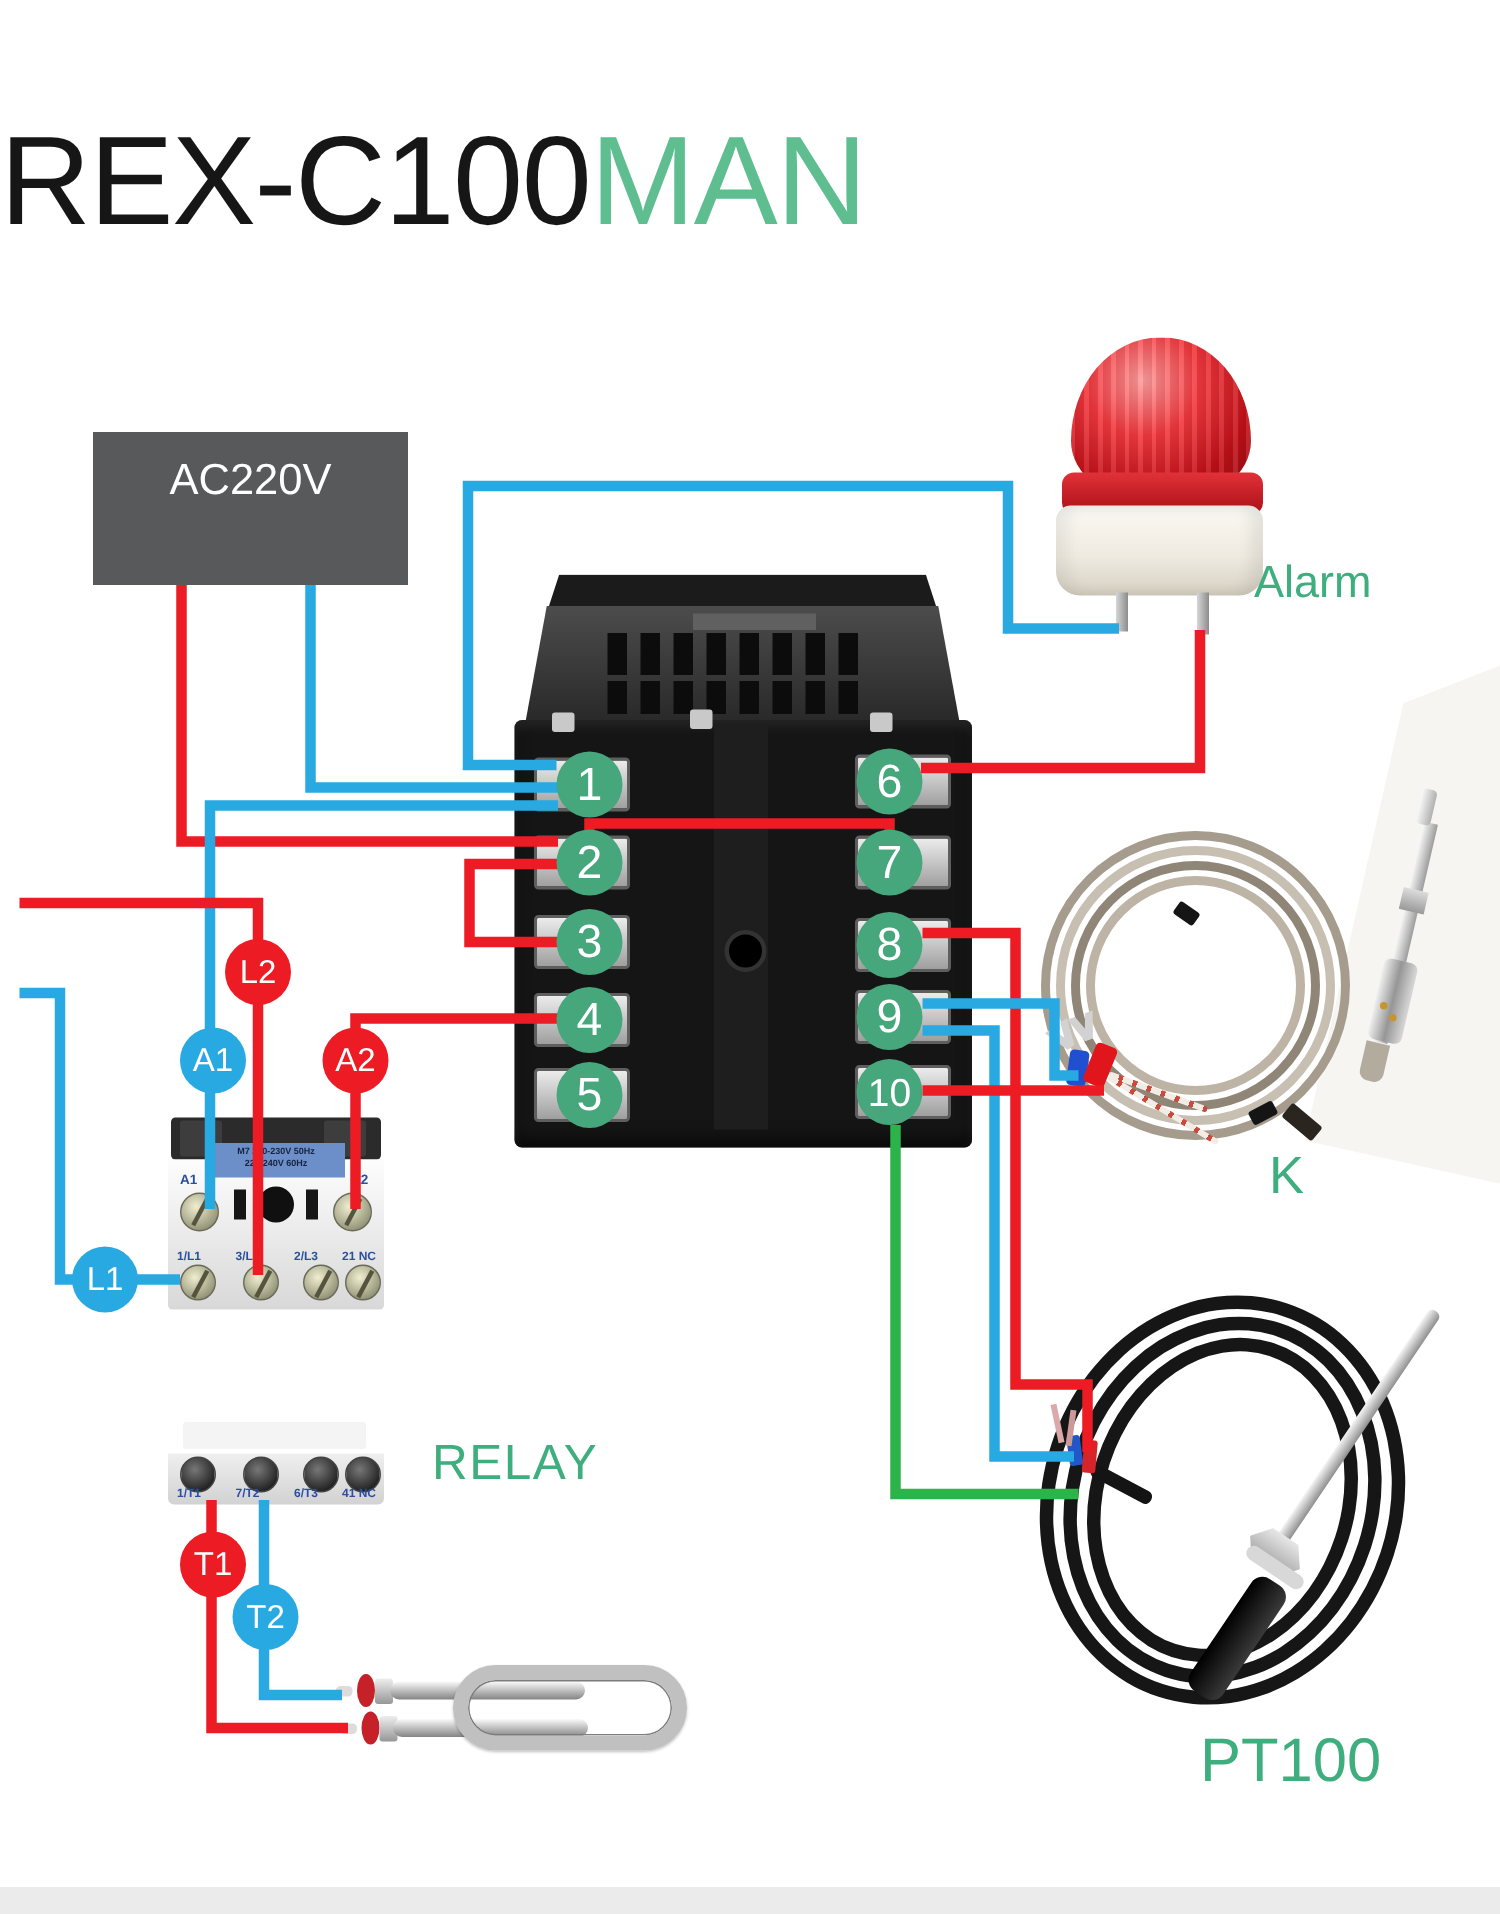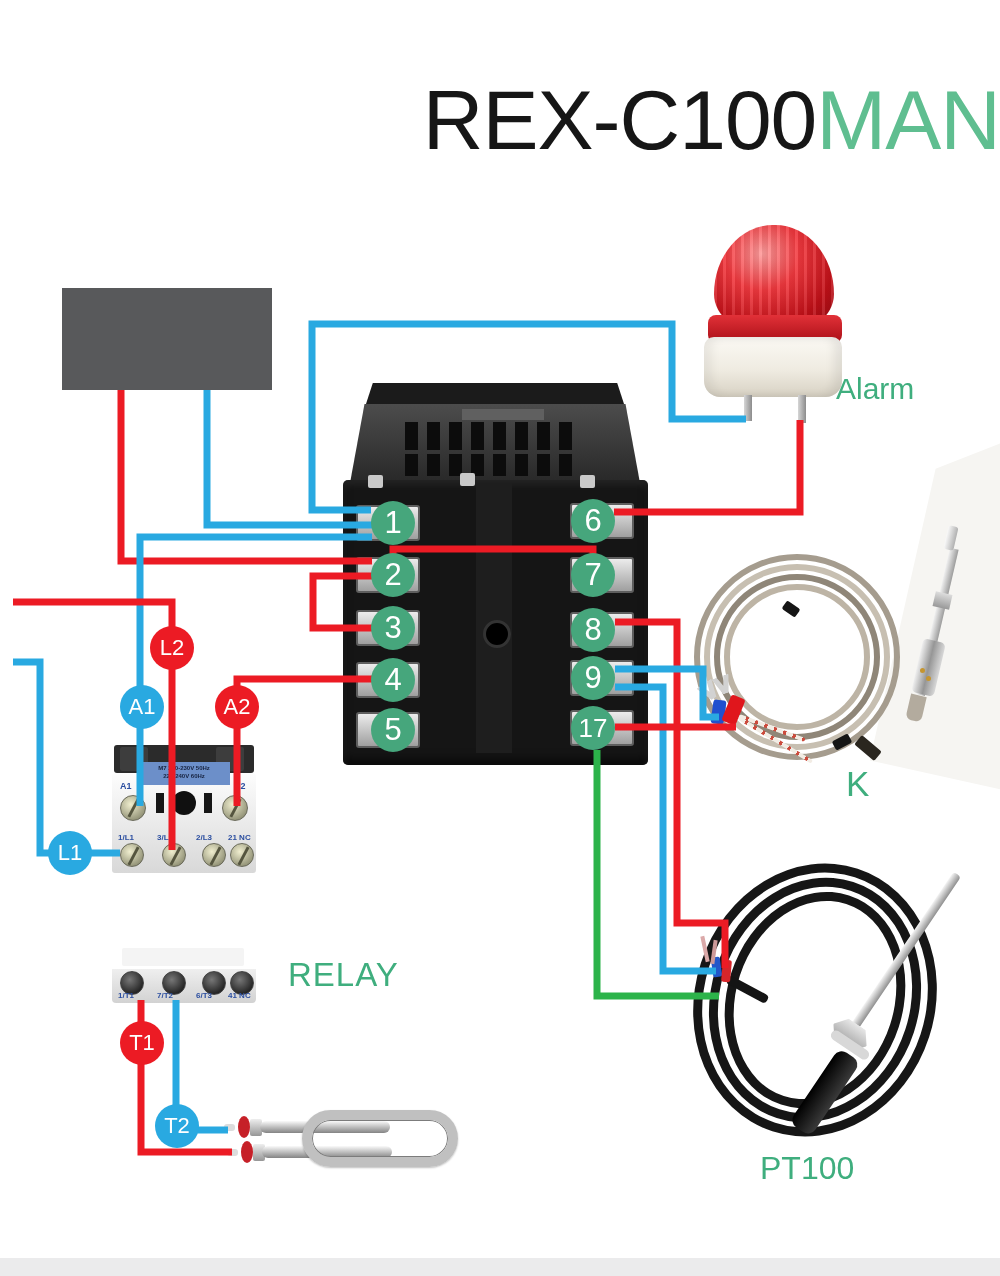--- a/index.html
+++ b/index.html
@@ -5,21 +5,21 @@
   :root{
     --wire-red:#ec1b24; --wire-blue:#29a9e1; --wire-green:#2cb34a;
     --label-green:#3fae7e; --accent-green:#5fbe90; --terminal-green:#46a67c;
   }
   *{margin:0;padding:0;box-sizing:border-box;}
   body{background:#fff;font-family:"Liberation Sans", sans-serif;}
   #canvas{position:relative;width:1000px;height:1276px;background:#ffffff;overflow:hidden;}
   .abs{position:absolute;}
 
   
-  .title{position:absolute;top:72px;left:0;width:1000px;text-align:right;
+  .title{position:absolute;top:72px;left:0;width:1000px;text-align:left;
     font-size:84px;font-weight:400;letter-spacing:-1px;color:#161616;z-index:1;}
   .title .variant{color:var(--accent-green);}
 
   
   .wedge{position:absolute;left:860px;top:440px;width:140px;height:360px;background:#f6f5f2;
     clip-path:polygon(7% 89%,54% 8%,100% 1%,100% 97%);z-index:0;}
 
   
   .supply{position:absolute;left:62px;top:288px;width:210px;height:102px;background:#58595b;
     color:#fff;text-align:center;font-size:29px;line-height:1.35;padding-top:13px;z-index:2;}
@@ -129,20 +129,21 @@
 </head>
 <body>
 
 <div id="canvas">
 
   <div class="wedge"></div>
 
   <h1 class="title"><span>REX-C100</span><span class="variant">MAN</span></h1>
 
   <div class="supply">
+    <div>AC220V</div>
   </div>
 
   <div class="ctrl">
     <div class="ctrl-bezel"></div>
     <div class="ctrl-vent">
       <div class="vent-plate"></div>
       <div class="vent-row r1">
         <div class="slot"></div>
           <div class="slot"></div>
           <div class="slot"></div>
@@ -289,21 +290,21 @@
     <div class="abs" style="left:201px;top:20px;width:9px;height:200px;transform:rotate(34deg);transform-origin:50% 100%;background:linear-gradient(90deg,#f5f5f5,#8f8f8f);border-radius:4px"></div>
     <div class="abs" style="left:190px;top:202px;width:40px;height:26px;transform:rotate(34deg);background:linear-gradient(180deg,#e8e8e8,#9a9a9a);clip-path:polygon(25% 0,75% 0,100% 50%,75% 100%,25% 100%,0 50%)"></div>
     <div class="abs" style="left:188px;top:220px;width:44px;height:10px;transform:rotate(34deg);background:#d8d8d8;border-radius:5px"></div>
     <div class="abs" style="left:197px;top:235px;width:26px;height:90px;transform:rotate(34deg);transform-origin:50% 0%;background:linear-gradient(90deg,#000,#3a3a3a);border-radius:9px"></div>
 
     <div class="abs" style="left:72px;top:137px;width:9px;height:20px;background:#2257c9;border-radius:2px;transform:rotate(-8deg)"></div>
     <div class="abs" style="left:82px;top:140px;width:9px;height:22px;background:#d6252a;border-radius:2px;transform:rotate(5deg)"></div>
     <div class="abs" style="left:63px;top:116px;width:4px;height:26px;background:#dba9a9;transform:rotate(-12deg)"></div>
     <div class="abs" style="left:72px;top:120px;width:4px;height:24px;background:#cc9999;transform:rotate(8deg)"></div>
   </div>
-  <div class="glabel" style="left:760px;top:1150px;font-size:32px">PT100</div>
+  <div class="glabel" style="left:800px;top:1150px;font-size:41px">PT100</div>
 
   <div class="glabel" style="left:288px;top:956px;font-size:33px;letter-spacing:1px">RELAY</div>
 
   <div class="heater">
     <div class="pintip" style="left:14px;top:24px"></div>
     <div class="flange" style="left:28px;top:16px"></div>
     <div class="hcollar" style="left:40px;top:19px"></div>
     <div class="pintip" style="left:17px;top:49px"></div>
     <div class="flange" style="left:31px;top:41px"></div>
     <div class="hcollar" style="left:43px;top:44px"></div>
@@ -334,23 +335,23 @@
 
   <div class="term" style="left:371px;top:501px">1</div>
   <div class="term" style="left:371px;top:553px">2</div>
   <div class="term" style="left:371px;top:606px">3</div>
   <div class="term" style="left:371px;top:658px">4</div>
   <div class="term" style="left:371px;top:708px">5</div>
   <div class="term" style="left:571px;top:499px">6</div>
   <div class="term" style="left:571px;top:553px">7</div>
   <div class="term" style="left:571px;top:608px">8</div>
   <div class="term" style="left:571px;top:656px">9</div>
-  <div class="term small" style="left:571px;top:706px">17</div>
+  <div class="term small" style="left:571px;top:706px">10</div>
 
   <div class="node red" style="left:150px;top:626px">L2</div>
   <div class="node blue" style="left:120px;top:685px">A1</div>
   <div class="node red" style="left:215px;top:685px">A2</div>
   <div class="node blue" style="left:48px;top:831px">L1</div>
   <div class="node red" style="left:120px;top:1021px">T1</div>
-  <div class="node blue" style="left:155px;top:1104px">T2</div>
+  <div class="node blue" style="left:155px;top:1056px">T2</div>
 
   <div class="footer-strip"></div>
 </div>
 
 </body></html>

